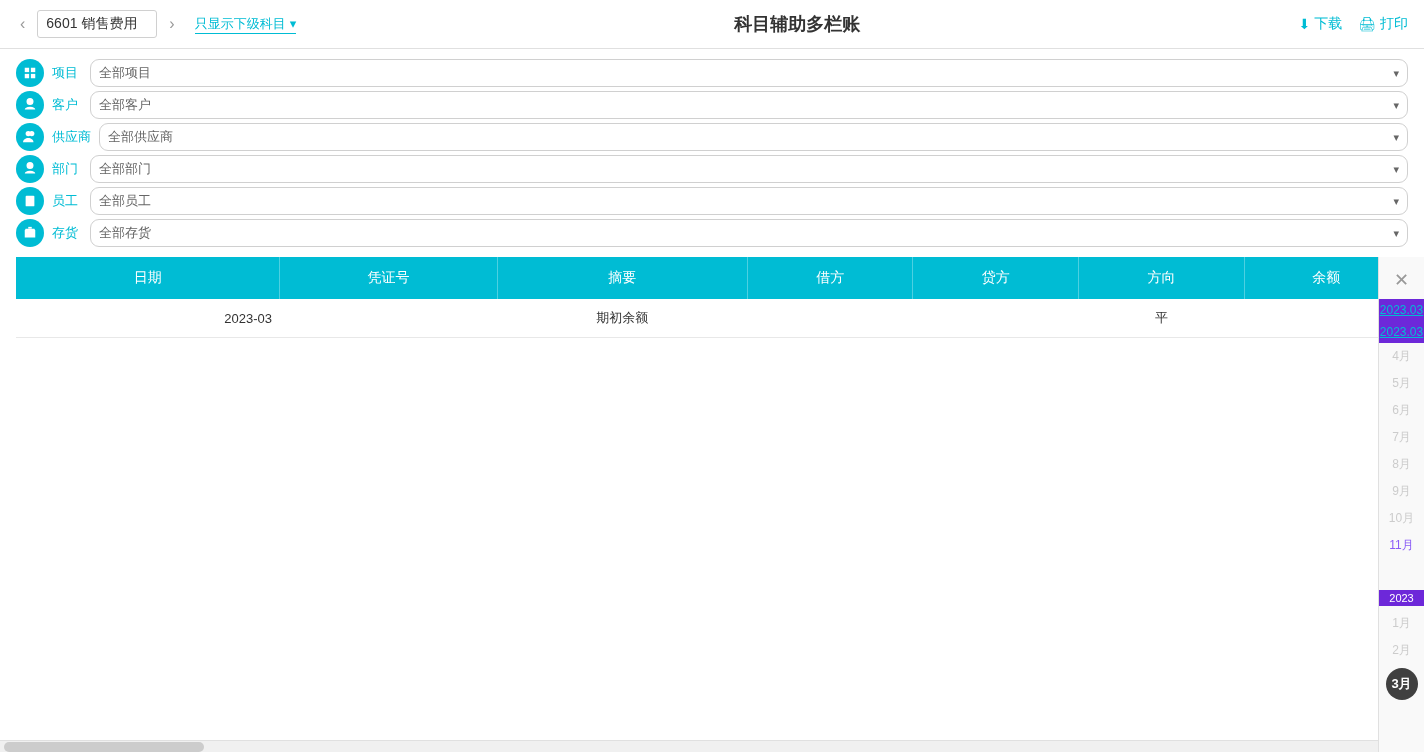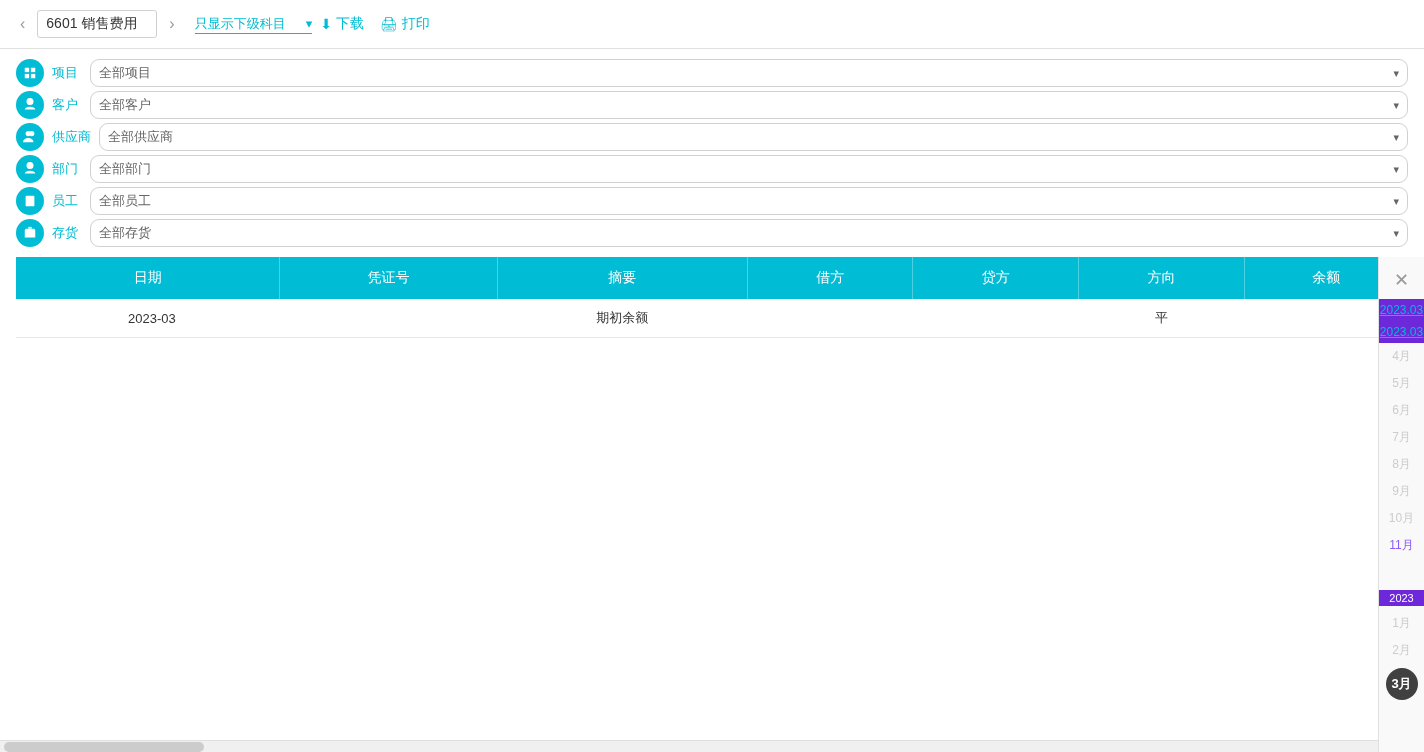--- a/index.html
+++ b/index.html
@@ -4,40 +4,40 @@
   <style>
     * { box-sizing: border-box; margin: 0; padding: 0; }
     body { font-family: "Microsoft YaHei", "PingFang SC", sans-serif; font-size: 13px; background: #f0f0f0; }
 
     .window { width: 1424px; height: 752px; background: #fff; position: relative; overflow: hidden; }
 
     
     .top-bar { display: flex; align-items: center; padding: 10px 16px; border-bottom: 1px solid #e0e0e0; gap: 8px; }
     .nav-btn { color: #999; cursor: pointer; font-size: 16px; background: none; border: none; padding: 2px 4px; }
     .account-label { font-size: 14px; color: #333; min-width: 120px; border: 1px solid #d0d0d0; padding: 4px 8px; border-radius: 3px; }
-    .show-sub-btn { color: #00bcd4; border-bottom: 1px solid #00bcd4; cursor: pointer; display: flex; align-items: center; gap: 20px; margin-left: 8px; }
+    .show-sub-btn { color: #00bcd4; border-bottom: 1px solid #00bcd4; cursor: pointer; display: flex; align-items: center; gap: 4px; margin-left: 8px; }
     .page-title { flex: 1; text-align: center; font-size: 18px; font-weight: 600; color: #333; }
     .action-btns { display: flex; gap: 16px; align-items: center; }
     .action-btn { color: #00bcd4; cursor: pointer; display: flex; align-items: center; gap: 4px; font-size: 14px; }
 
     
     .filter-area { padding: 10px 16px; display: grid; grid-template-columns: 1fr; gap: 4px 16px; }
     .filter-row { display: flex; align-items: center; gap: 8px; }
     .filter-icon { width: 28px; height: 28px; border-radius: 50%; background: #00bcd4; display: flex; align-items: center; justify-content: center; color: white; font-size: 14px; flex-shrink: 0; }
     .filter-label { color: #00bcd4; min-width: 30px; font-size: 13px; }
     .filter-select { flex: 1; border: 1px solid #d0d0d0; border-radius: 9px; padding: 4px 8px; font-size: 13px; display: flex; align-items: center; justify-content: space-between; color: #333; cursor: pointer; background: #fff; }
     .filter-select span { color: #666; }
     .dropdown-arrow { color: #999; font-size: 11px; }
     .data-table { width: 100%; border-collapse: collapse; }
     .data-table thead tr { background: #00bcd4; color: white; }
     .data-table thead th { padding: 12px 8px; text-align: center; font-weight: normal; font-size: 14px; border-right: 1px solid rgba(255,255,255,0.3); }
     .data-table thead th:last-child { border-right: none; }
     .data-table tbody tr { border-bottom: 1px solid #e8e8e8; }
     .data-table tbody td { padding: 10px 8px; text-align: center; color: #333; font-size: 13px; }
-    .data-table tbody td:first-child { text-align: center; padding-left: 16px; }
+    .data-table tbody td:first-child { text-align: right; padding-left: 16px; }
 
     
     .right-sidebar { position: absolute; right: 0; top: 0; width: 46px; height: 100%; background: #f9f9f9; border-left: 1px solid #e0e0e0; display: flex; flex-direction: column; align-items: center; padding: 4px 0; overflow: hidden; }
     .sidebar-close { color: #999; font-size: 18px; cursor: pointer; padding: 8px; }
     .sidebar-period { font-size: 12px; color: #333; padding: 4px 2px; cursor: pointer; text-align: center; font-weight: 500; }
     .sidebar-period.highlight { background: #6d28d9; color: #00bcd4; text-decoration: underline; }
     .sidebar-nav-btn { color: #ccc; font-size: 18px; cursor: pointer; padding: 4px; }
 
     
     .scroll-bar-bottom { position: absolute; bottom: 0; left: 0; right: 46px; height: 12px; background: #f0f0f0; border-top: 1px solid #e0e0e0; }
@@ -52,20 +52,21 @@
   <div class="top-bar">
     <button class="nav-btn">‹</button>
     <div class="account-label">
       <span>6601</span>&nbsp;<span>销售费用</span>
     </div>
     <button class="nav-btn">›</button>
     <div class="show-sub-btn">
       <span>只显示下级科目</span>
       <span>▾</span>
     </div>
+    <div class="page-title">科目辅助多栏账</div>
     <div class="action-btns">
       <div class="action-btn">
         <span>⬇</span>
         <span>下载</span>
       </div>
       <div class="action-btn">
         <span>🖨</span>
         <span>打印</span>
       </div>
     </div>

